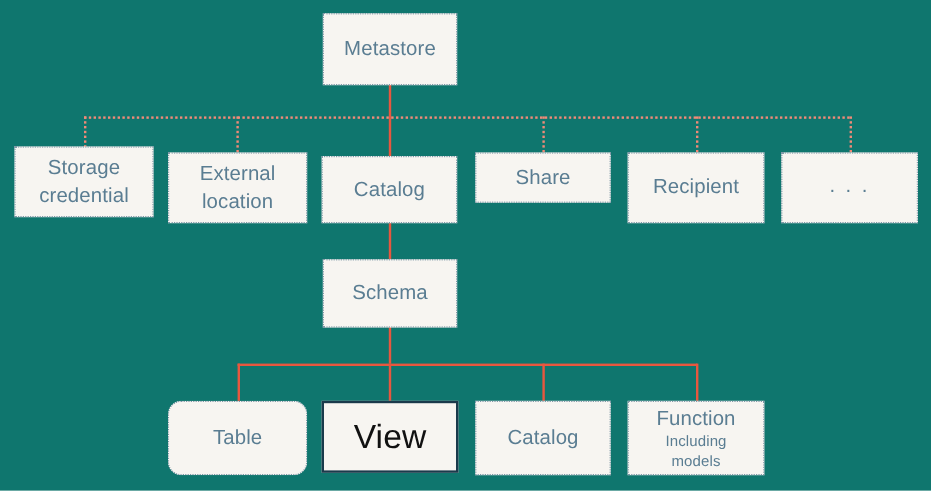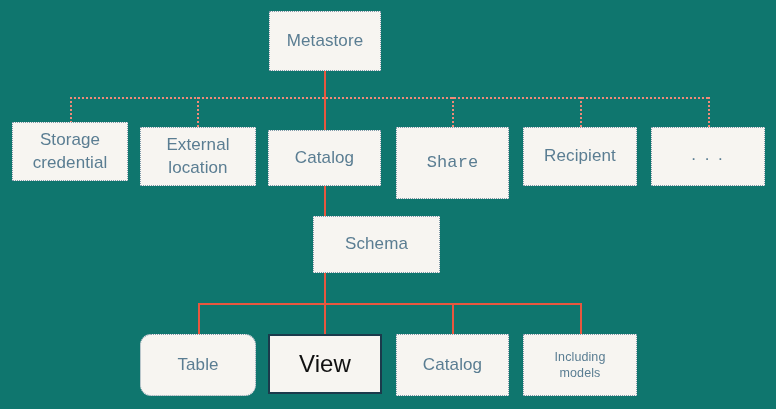--- a/index.html
+++ b/index.html
@@ -48,21 +48,21 @@
     color: #5a7d92;
     margin-top: 1px;
     white-space: pre-line;
   }
 
   
   .node.selected {
     background: #f7f5f1;
     border: 2px solid #1b3a4b;
     color: #111111;
-    font-size: 24px;
+    font-size: 28px;
     z-index: 5;
     text-align: right;
   }
 
   
   .node.ellipsis .title {
     line-height: 0.7;
     letter-spacing: 2px;
     position: relative;
     top: -2px;
@@ -127,46 +127,47 @@
 
   <div class="node" style="left:140px; top:127px; width:116px; height:59px;">
     <span class="title">External
 location</span>
   </div>
 
   <div class="node" style="left:268px; top:130px; width:113px; height:56px;justify-content:center;">
     <span class="title">Catalog</span>
   </div>
 
-  <div class="node" style="left:396px; top:127px; width:113px; height:72px;font-family:Liberation Mono, monospace;">
+  <div class="node" style="left:396px; top:127px; width:113px; height:42px;">
     <span class="title">Share</span>
   </div>
 
   <div class="node" style="left:523px; top:127px; width:114px; height:59px;">
     <span class="title">Recipient</span>
   </div>
 
   <div class="node ellipsis" style="left:651px; top:127px; width:114px; height:59px;">
     <span class="title">. . .</span>
   </div>
 
-  <div class="node" style="left:269px; top:216px; width:127px; height:57px;margin-left:44px;">
+  <div class="node" style="left:269px; top:216px; width:112px; height:57px;">
     <span class="title">Schema</span>
   </div>
 
   <div class="node" style="left:140px; top:334px; width:116px; height:62px;border-radius:11px;">
     <span class="title">Table</span>
   </div>
 
   <div class="node selected" style="left:268px; top:334px; width:114px; height:60px;">
     <span class="title">View</span>
   </div>
 
   <div class="node" style="left:396px; top:334px; width:113px; height:62px;">
     <span class="title">Catalog</span>
   </div>
 
   <div class="node" style="left:523px; top:334px; width:114px; height:62px;">
+    <span class="title">Function</span>
     <span class="subtitle">Including
 models</span>
   </div>
 
 </div>
 
 </body></html>

